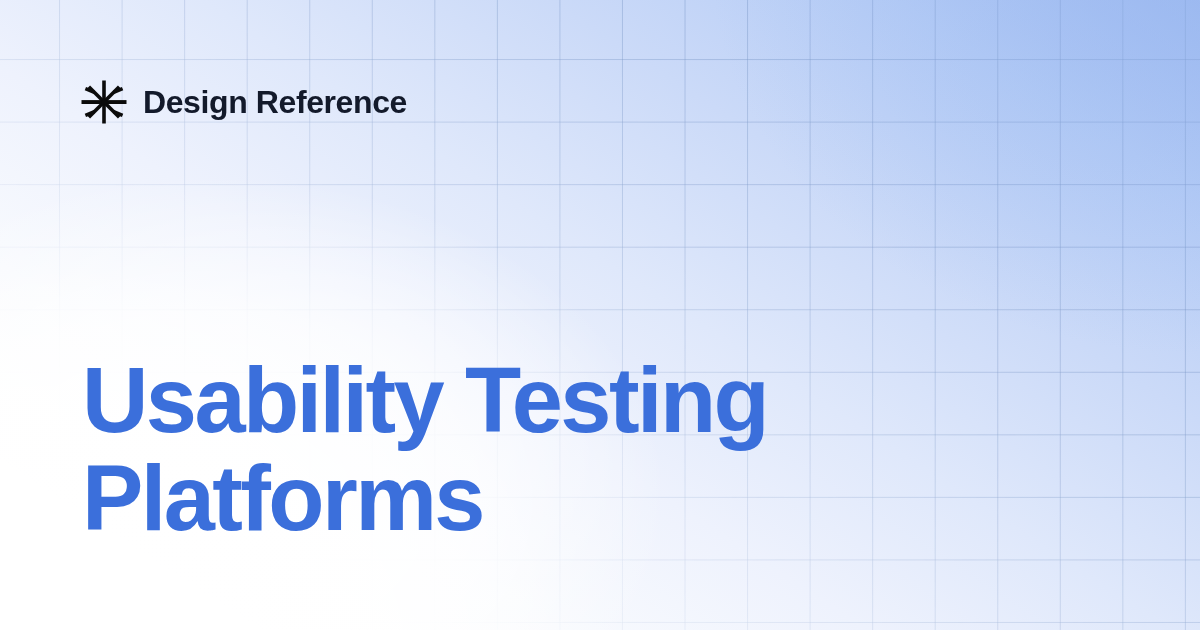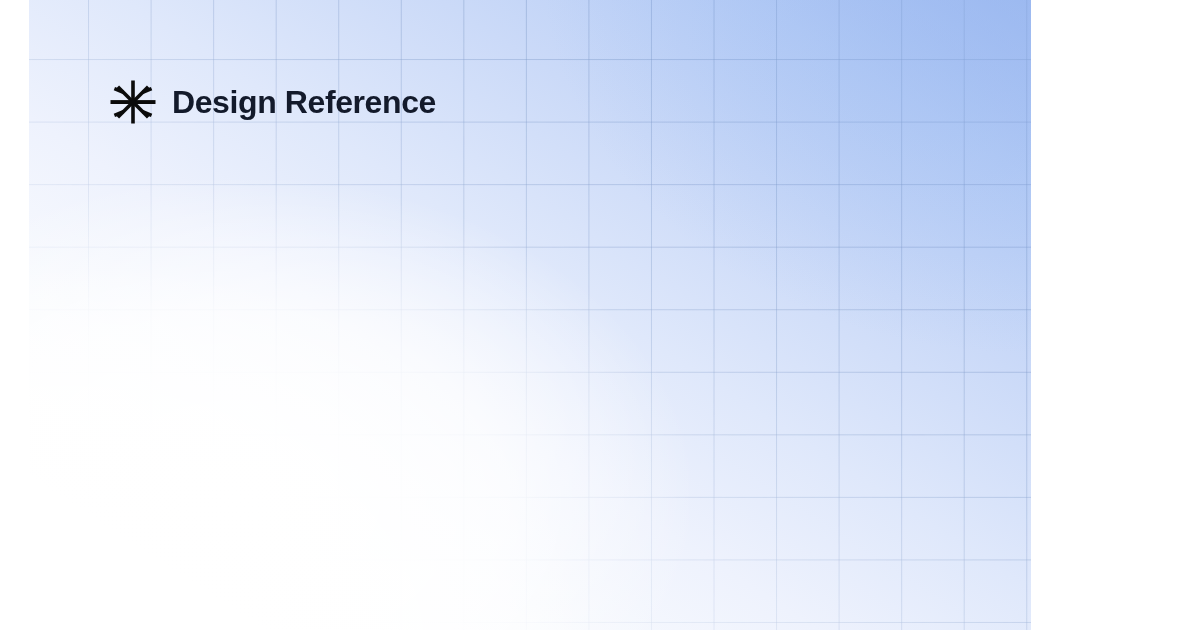--- a/index.html
+++ b/index.html
@@ -9,25 +9,24 @@
   body {
     width: 1200px;
     height: 630px;
     overflow: hidden;
     font-family: "Liberation Sans", sans-serif;
     background: #ffffff;
   }
 
   .canvas {
     position: relative;
-    width: 1002px;
+    width: 1200px;
     height: 630px;
     overflow: hidden;
     background: #ffffff;
-    margin-left: 29px;
   }
 
   
   .bg-base {
     position: absolute;
     inset: 0;
     background: linear-gradient(213deg,
         #a3bcf1 0%,
         #b7cdf6 14%,
         #cbdaf8 30%,
@@ -146,14 +145,16 @@
         <line x1="13.4" y1="13.4" x2="4.4" y2="9.6"></line>
         <line x1="32.6" y1="32.6" x2="41.6" y2="36.4"></line>
         <line x1="13.4" y1="32.6" x2="4.4" y2="36.4"></line>
       </g>
 
       <circle cx="23" cy="23" r="2.6" fill="#0b0b0b"></circle>
     </svg>
     <div class="brand-name">Design Reference</div>
   </div>
 
+  <div class="headline">Usability Testing
+Platforms</div>
 
 </div>
 
 </body></html>

